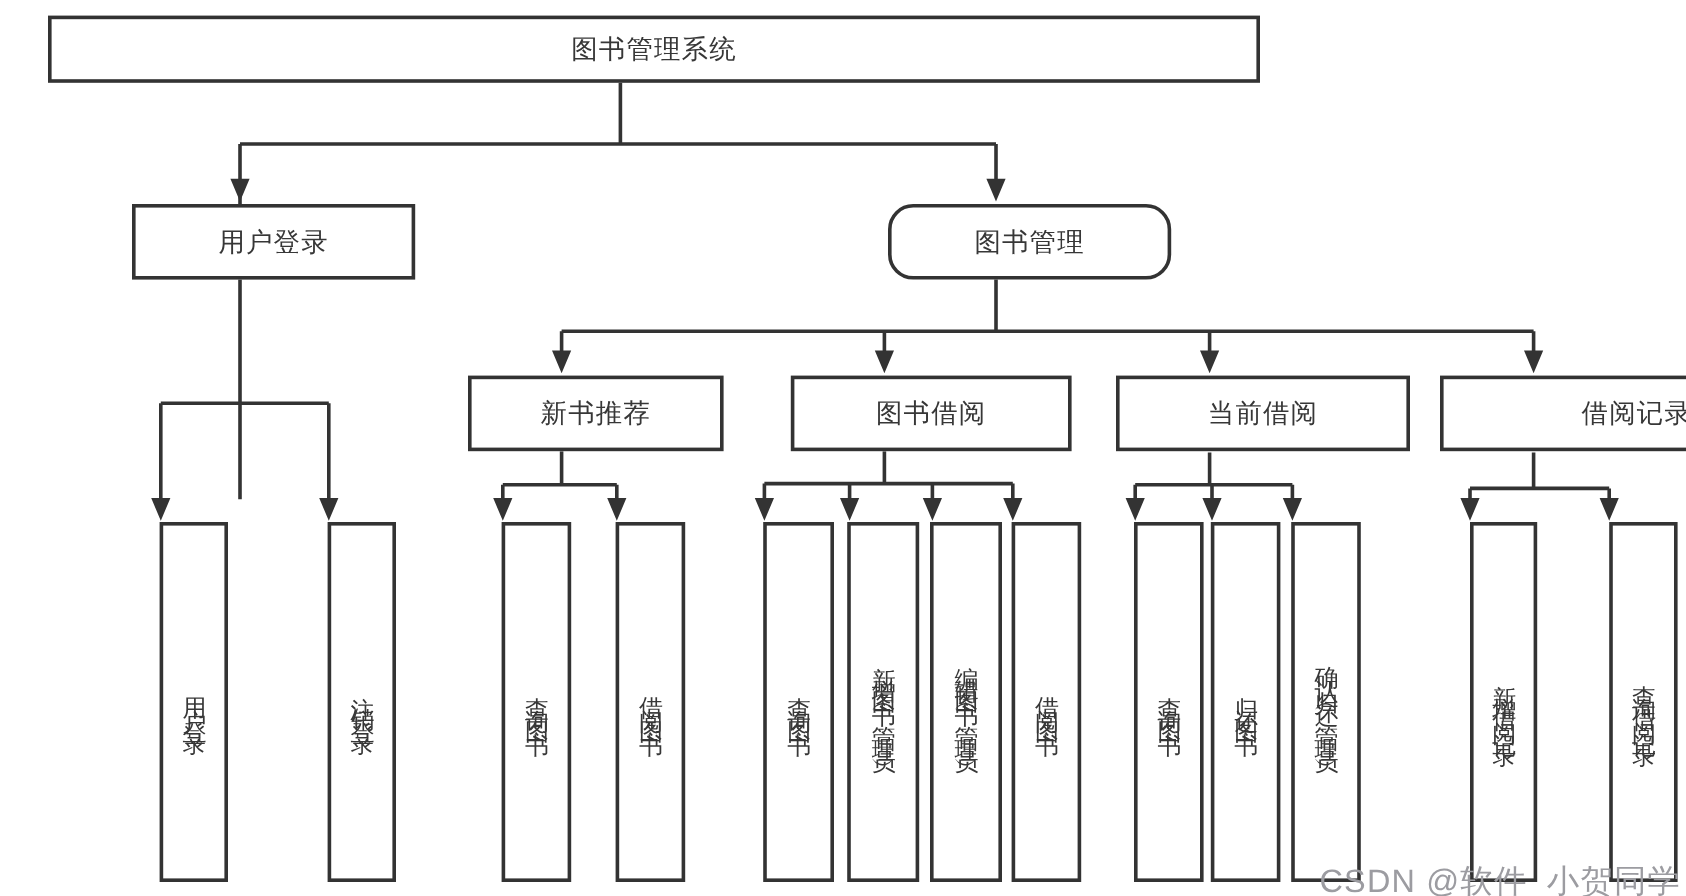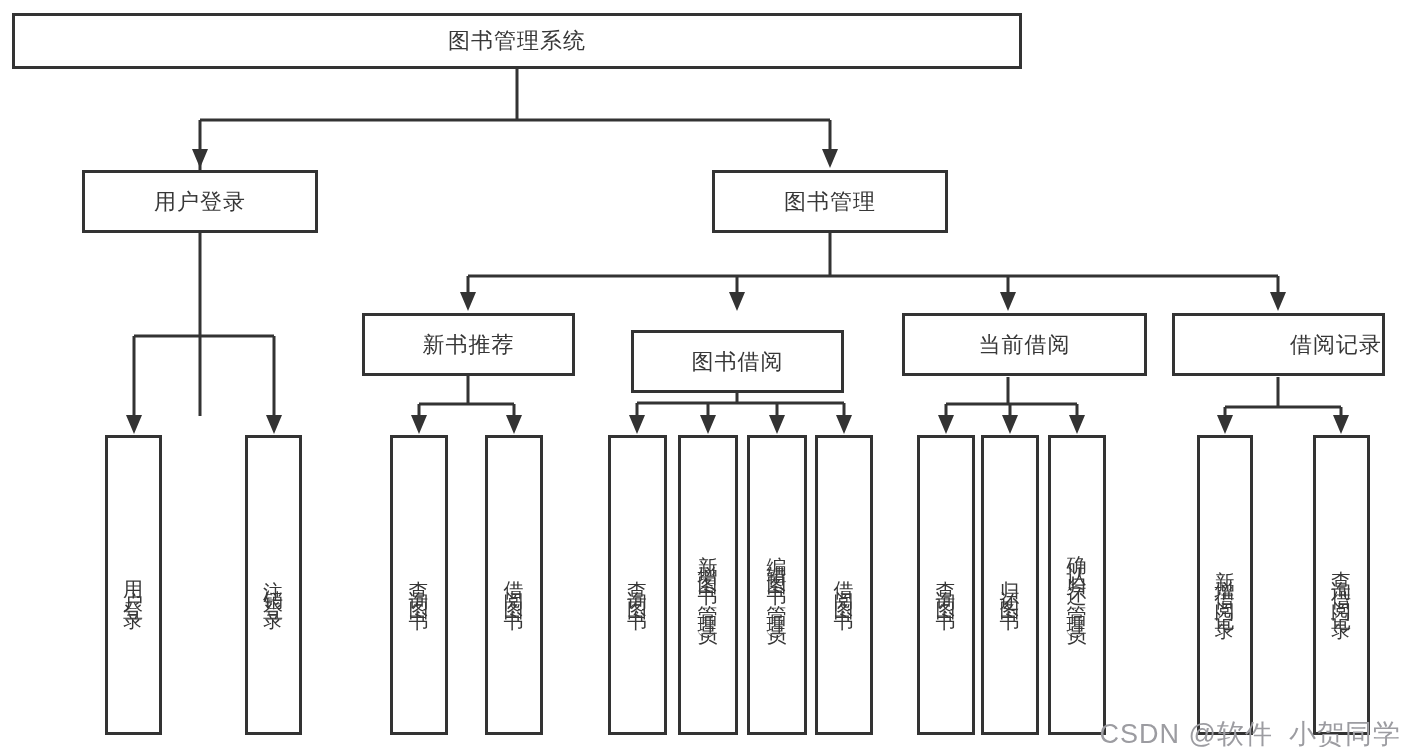--- a/index.html
+++ b/index.html
@@ -15,20 +15,21 @@
   .node {
     position: absolute;
     box-sizing: border-box;
     background: #ffffff;
     border: 3px solid #333333;
     display: flex;
     align-items: center;
     justify-content: center;
     z-index: 2;
     color: #373737;
+    margin-left: 28px;
   }
   .hbox { font-size: 22px; letter-spacing: 1px; white-space: nowrap; }
   .vbox { top: 435px; height: 300px; }
   .vbox .vlabel {
     writing-mode: vertical-rl;
     font-size: 20px;
     letter-spacing: 10px;
     line-height: 1;
     color: #373737;
   }
@@ -74,28 +75,28 @@
     </g>
   </svg>
 
   <div class="node hbox" style="left:12px; top:13px; width:1010px; height:56px;">
     <span>图书管理系统</span>
   </div>
 
   <div class="node hbox" style="left:82px; top:170px; width:236px; height:63px;">
     <span>用户登录</span>
   </div>
-  <div class="node hbox" style="left:712px; top:170px; width:236px; height:63px;">
+  <div class="node hbox" style="left:712px; top:170px; width:236px; height:63px;border-radius:21px;">
     <span>图书管理</span>
   </div>
 
   <div class="node hbox" style="left:362px; top:313px; width:213px; height:63px;">
     <span>新书推荐</span>
   </div>
-  <div class="node hbox" style="left:631px; top:330px; width:213px; height:63px;font-family:Liberation Serif, serif;">
+  <div class="node hbox" style="left:631px; top:313px; width:234px; height:63px;font-family:Liberation Serif, serif;">
     <span>图书借阅</span>
   </div>
   <div class="node hbox" style="left:902px; top:313px; width:245px; height:63px;">
     <span>当前借阅</span>
   </div>
   <div class="node hbox" style="left:1172px; top:313px; width:213px; height:63px;justify-content:flex-end;">
     <span>借阅记录</span>
   </div>
 
   <div class="node vbox" style="left:105px; width:57px;">

